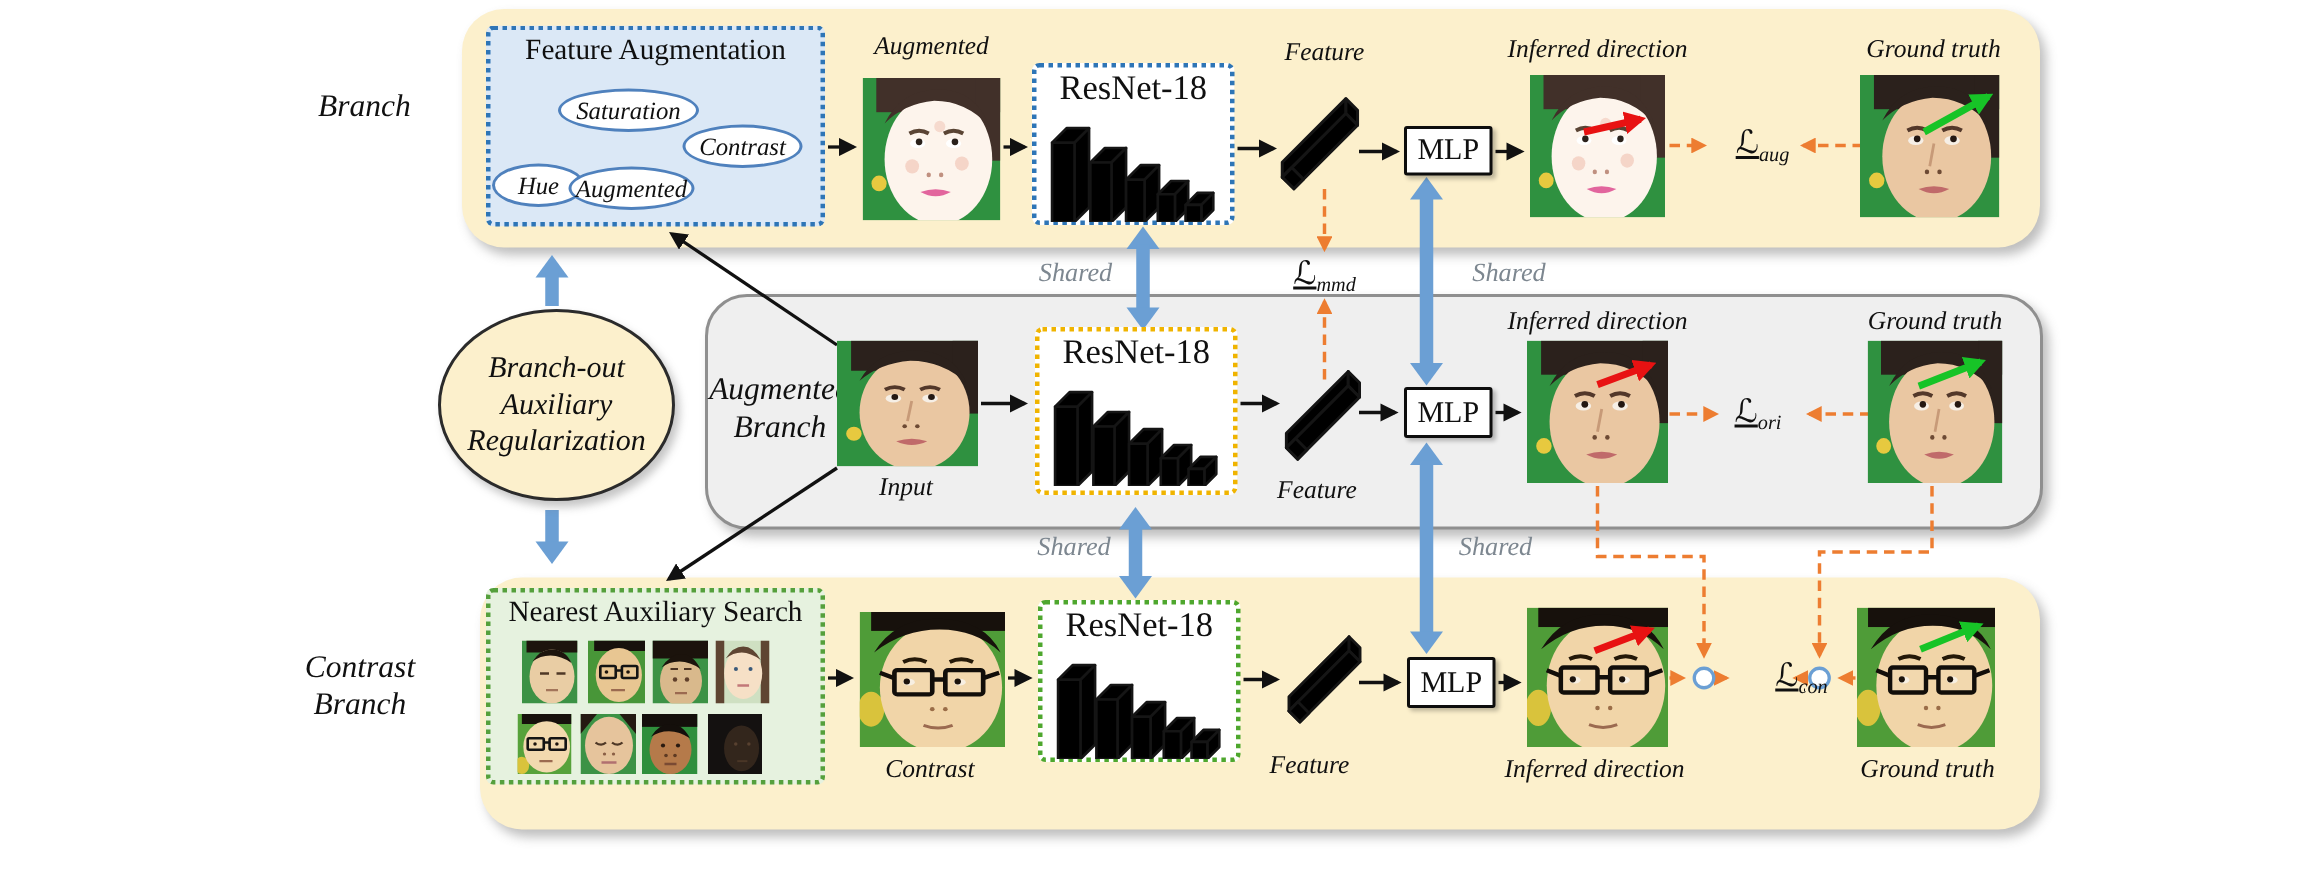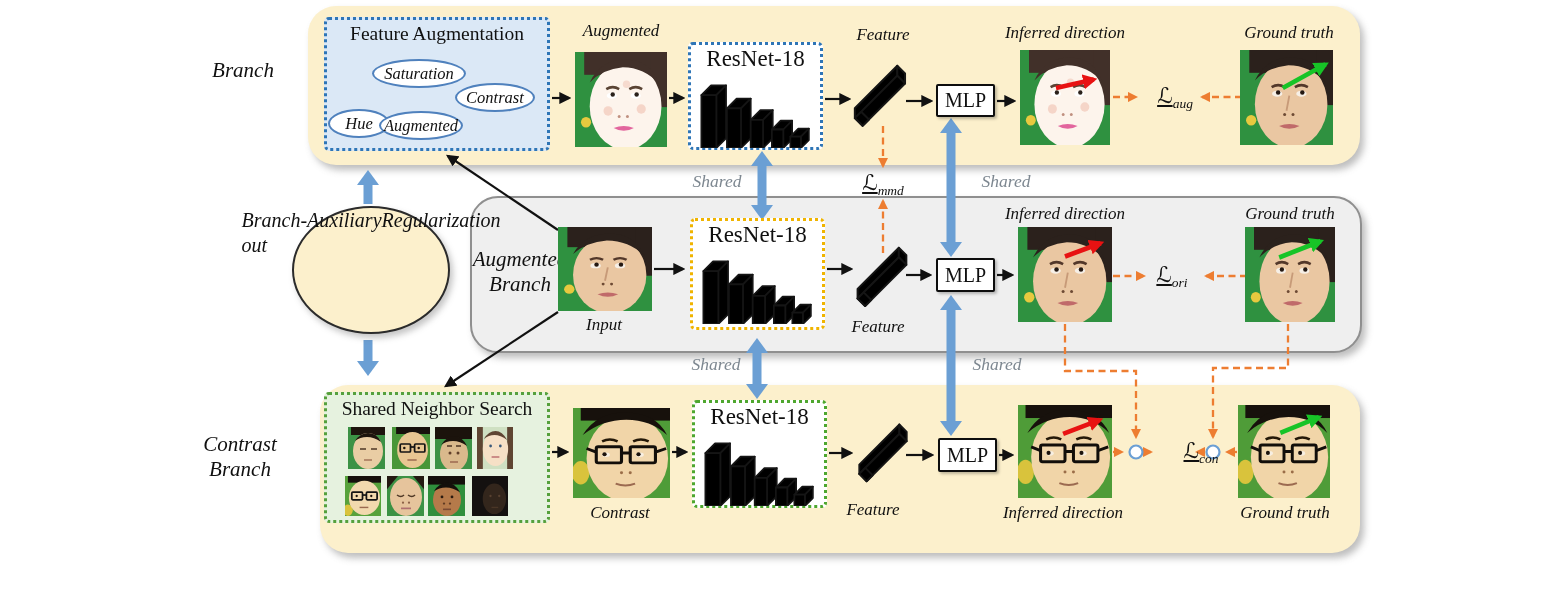--- a/index.html
+++ b/index.html
@@ -22,21 +22,21 @@
   .resnet.yellowbr{border:3px dotted var(--resnet_mid_border);}
   .resnet.greenbr{border:3px dotted var(--resnet_bottom_border);}
   .resnet .boxtitle{font-size:23px;margin-top:1px;text-align:center;}
   .cnnsvg{display:block;margin:2px auto 0;}
   .mlp{position:absolute;background:#fff;border:2.5px solid #0d0d0d;border-radius:2px;
        display:flex;align-items:center;justify-content:center;font-size:20px;
        box-shadow:2px 2px 3px rgba(0,0,0,.25);box-sizing:border-box;}
   .face{position:absolute;}
   .face svg{display:block;width:100%;height:100%;}
   .regnode{position:absolute;border-radius:50%;background:var(--branch_panel_bg);border:2px solid #2b2b2b;
-           display:flex;flex-direction:row;align-items:flex-start;justify-content:center;
+           display:flex;flex-direction:column;align-items:center;justify-content:center;
            font-size:20px;font-style:italic;line-height:24.5px;box-sizing:border-box;
            box-shadow:3px 4px 6px rgba(110,110,110,.4);}
   .shared{font-size:17.5px;font-style:italic;color:var(--shared_text);}
   .loss{font-size:21.5px;white-space:nowrap;text-decoration:underline;}
   .loss .lsym{font-family:"DejaVu Sans","DejaVu Serif",serif;font-style:normal;}
   .loss sub{font-family:"Liberation Serif",serif;font-style:italic;font-size:13.5px;}
   .f,.t,.s{stroke:#151515;stroke-width:2;stroke-linejoin:round;}
   #wires{position:absolute;left:0;top:0;z-index:2;pointer-events:none;}
   .z1{z-index:1;} .z3{position:absolute;z-index:3;}
   .lab,.dotbox,.op,.resnet,.mlp,.face,.regnode{z-index:3;}
@@ -347,21 +347,21 @@
       <line x1="38" y1="32" x2="84" y2="15" stroke="#17c427" stroke-width="5" marker-end="url(#mgreen)"></line>
       </svg>
   </div>
 
   <div class="lab branchlab" style="left:165px;top:432px;width:150px;">
     <div>Contrast</div>
     <div>Branch</div>
   </div>
 
   <div class="dotbox nnsbox" style="left:324px;top:392px;width:226px;height:131px;">
-    <div class="boxtitle">Shared Neighbor Search</div>
+    <div class="boxtitle">Nearest Auxiliary Search</div>
   </div>
 
   <div class="face" style="left:348px;top:427px;width:37px;height:42px;">
     <svg viewBox="0 0 37 42" preserveAspectRatio="none">
         <rect width="37" height="42" fill="#3c9245"></rect>
         <rect x="3" width="34" height="8" fill="#1d140d"></rect>
         <ellipse cx="20" cy="24" rx="15" ry="18" fill="#e9cda4"></ellipse>
         <path d="M7,14 Q12,6 20,6 Q29,6 33,15 Q26,10 19,10 Q12,10 7,14 Z" fill="#1d140d"></path>
         <path d="M12,22 h6 M23,22 h6" stroke="#4f3826" stroke-width="1.6" fill="none"></path>
         <path d="M16,33 h8" stroke="#a3755a" stroke-width="1.5"></path>

